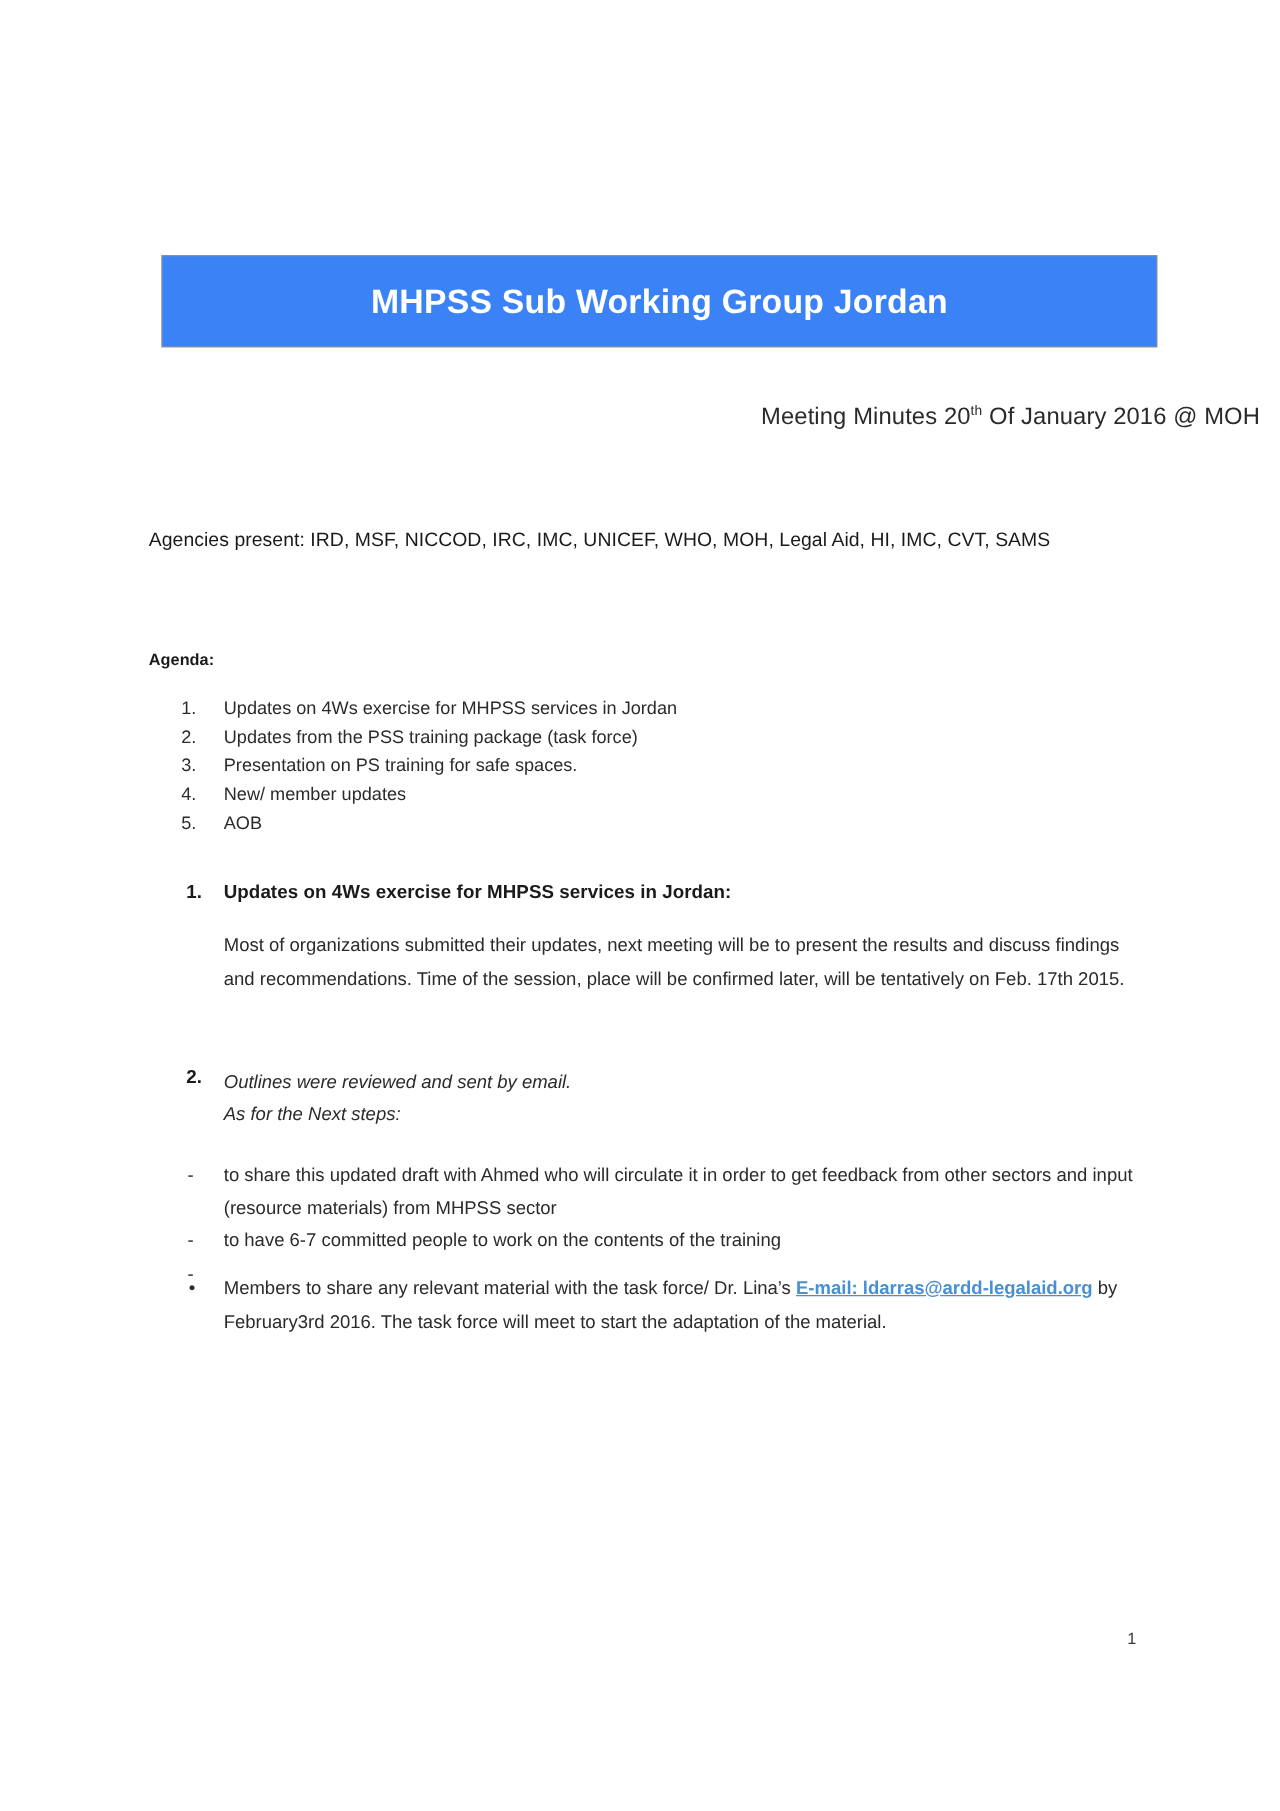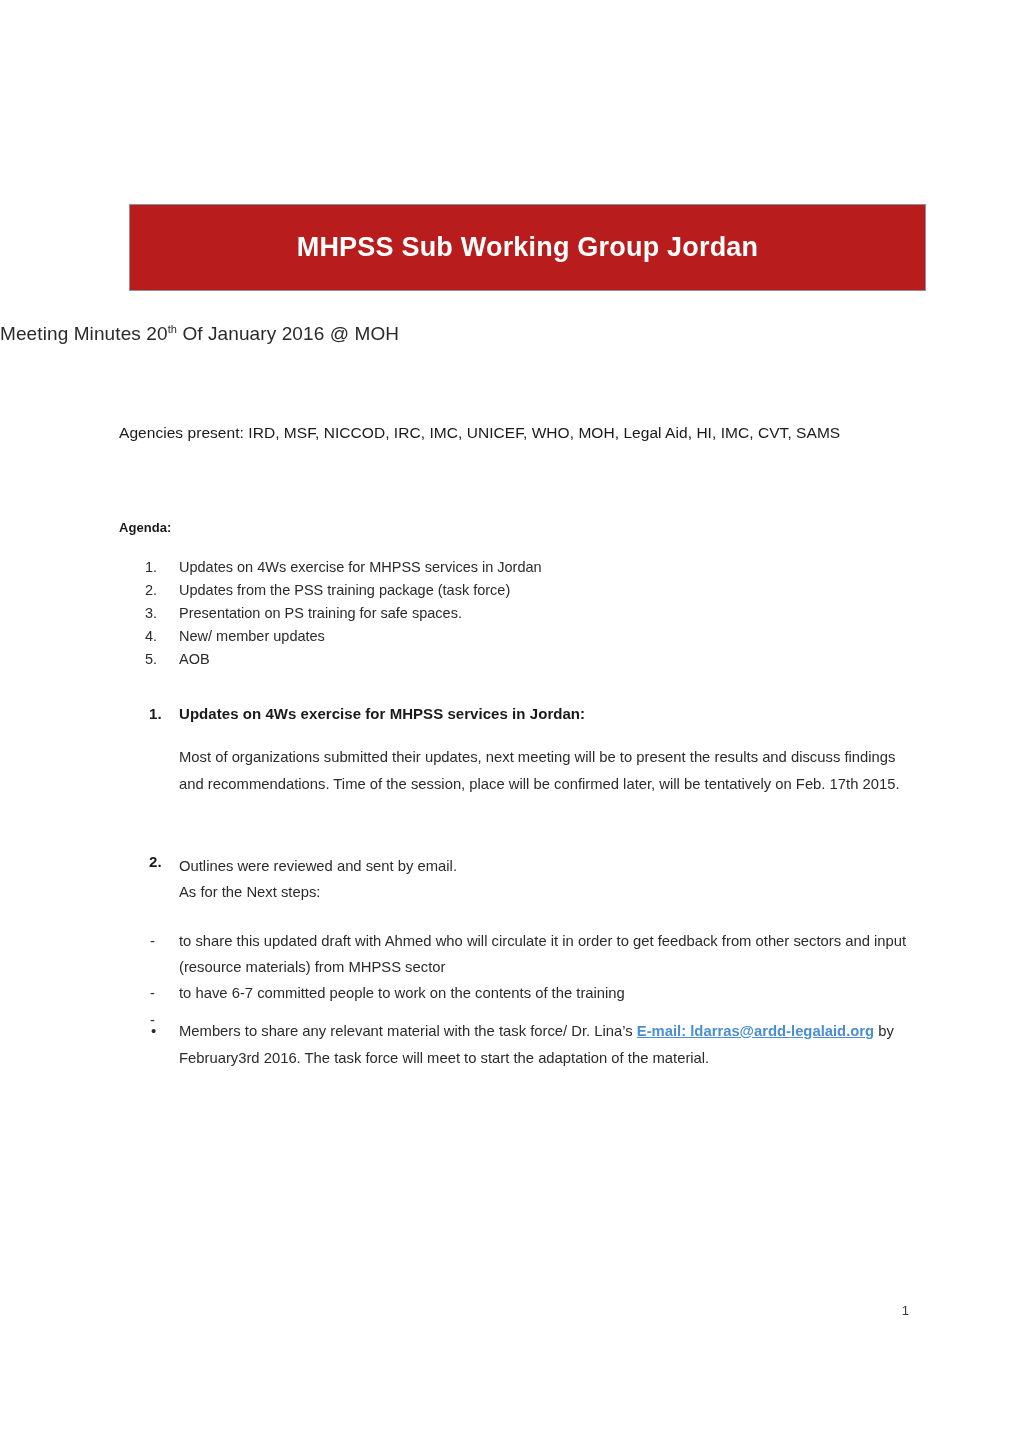--- a/index.html
+++ b/index.html
@@ -21,42 +21,42 @@
     inset: 0;
     background: #ffffff;
   }
 
   
   .banner {
     position: absolute;
     left: 130px;
     top: 205px;
     width: 795px;
-    height: 85px;
-    background: #b91c1c;
+    height: 72px;
+    background: #3b82f6;
     box-shadow: 0 0 0 1px #8c9099;
     display: flex;
     align-items: center;
     justify-content: center;
   }
   .banner-title {
     color: #ffffff;
     font-size: 27px;
     font-weight: bold;
     letter-spacing: 0.2px;
     white-space: nowrap;
   }
 
   
   .subtitle {
     position: absolute;
     left: 0;
     top: 323px;
     width: 1008px;
-    text-align: left;
+    text-align: right;
     font-size: 19px;
     color: #2a2a2a;
     letter-spacing: 0.1px;
   }
   .subtitle sup {
     font-size: 11px;
     vertical-align: super;
     line-height: 0;
   }
 
@@ -124,20 +124,21 @@
   .section-body {
     margin-left: 60px;
     margin-top: 22px;
     font-size: 14.8px;
     line-height: 1.78;
     color: #2b2b2b;
     width: 728px;
   }
   .section-body.tight {
     margin-top: 5px;
+    font-style: italic;
   }
   .section-body p {
     margin: 0;
   }
   .section-2 {
     margin-top: 56px;
   }
 
   
   ul.dash-list {

